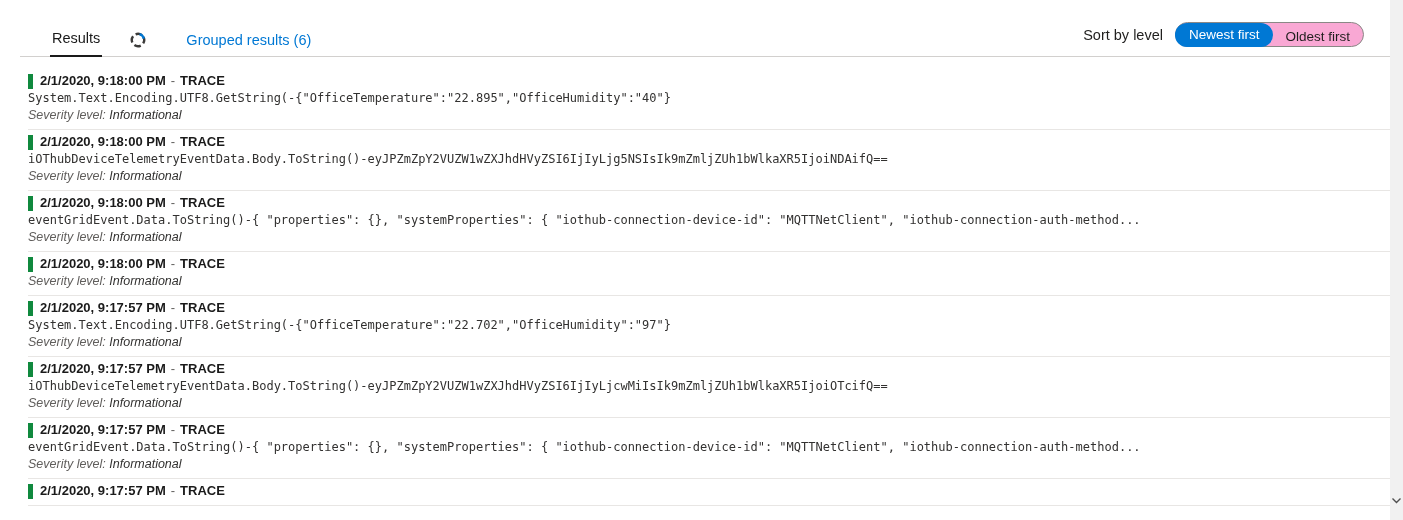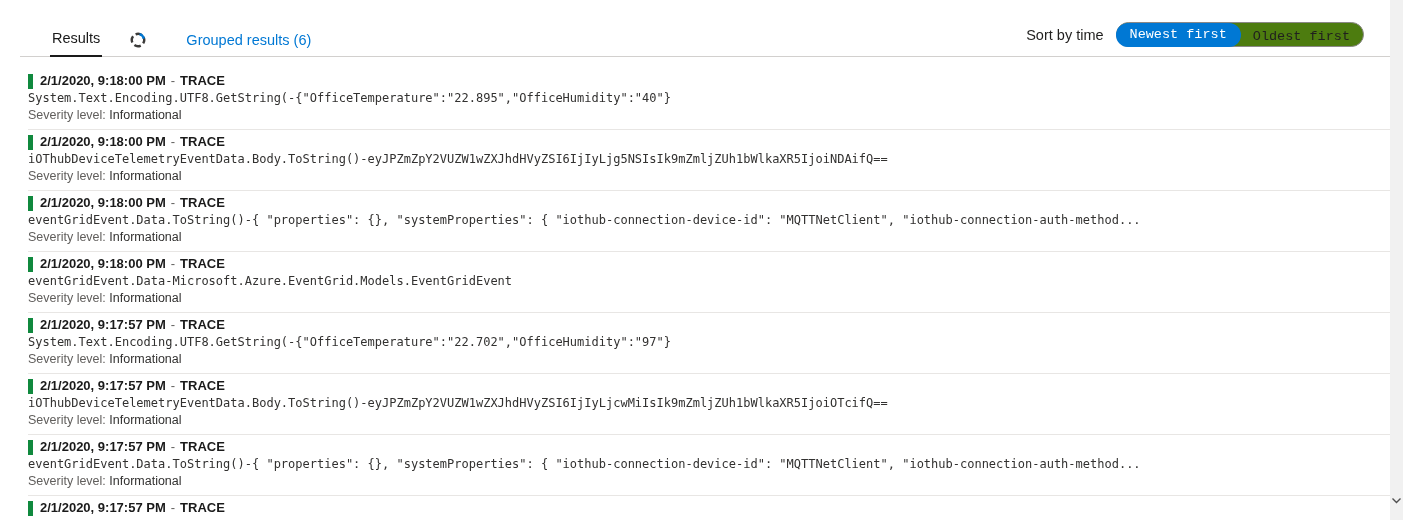--- a/index.html
+++ b/index.html
@@ -44,23 +44,22 @@
     gap: 12px;
     padding-bottom: 9px;
   }
   .sort-label { font-size: 14.5px; color: #201f1e; white-space: nowrap; }
   .toggle {
     display: flex;
     align-items: center;
     border: 1px solid #8a8886;
     border-radius: 13px;
     height: 25px;
-    background: #4d7c0f;
-    cursor: pointer;
-    font-family: Liberation Mono, monospace;
+    background: #f9a8d4;
+    cursor: pointer;
   }
   .toggle .opt {
     font-size: 13.5px;
     padding: 8px 13px 4px 13px;
     border-radius: 13px;
     white-space: nowrap;
     color: #201f1e;
   }
   .toggle .opt.selected {
     background: var(--accent, #0078d4);
@@ -96,21 +95,21 @@
   .sep { font-weight: normal; color: #605e5c; margin: 0 5px; }
   .msg {
     font-family: "DejaVu Sans Mono", "Liberation Mono", monospace;
     font-size: 12px;
     line-height: 15px;
     margin-top: 2px;
     color: #323130;
     white-space: nowrap;
     overflow: hidden;
   }
-  .sev { font-size: 12.5px; line-height: 15px; margin-top: 2px; }
+  .sev { font-size: 12.5px; line-height: 15px; margin-top: 2px; font-style: italic; }
   .sev-label { color: #605e5c; }
   .sev-value { color: #323130; }
   
   .scrollbar {
     position: absolute;
     top: 0; right: 0;
     width: 13px; height: 520px;
     background: #f1f1f1;
   }
   .scroll-arrow {
@@ -136,21 +135,21 @@
         <span class="gicon">
           <svg width="16" height="16" viewBox="0 0 16 16">
             <circle cx="8" cy="8" r="6.2" fill="none" stroke="#3b3a39" stroke-width="2.4" stroke-dasharray="6.4 3.3" transform="rotate(-28 8 8)"></circle>
             <path d="M 9.6 2.2 A 6.2 6.2 0 0 1 13.9 6.6" fill="none" stroke="#0078d4" stroke-width="2.4"></path>
           </svg>
         </span>
         <span>Grouped results (6)</span>
       </div>
     </div>
     <div class="sort-area">
-      <span class="sort-label">Sort by time</span>
+      <span class="sort-label">Sort by level</span>
       <div class="toggle">
         <span class="opt selected">Newest first</span>
         <span class="opt">Oldest first</span>
       </div>
     </div>
   </div>
 
   <div class="list" id="results-list">
     <div class="entry">
       <div class="entry-head">
@@ -194,21 +193,20 @@
       </div>
     </div>
 
     <div class="entry">
       <div class="entry-head">
         <span class="bar"></span>
         <span>2/1/2020, 9:18:00 PM</span>
         <span class="sep">-</span>
         <span>TRACE</span>
       </div>
-      <div class="msg">eventGridEvent.Data-Microsoft.Azure.EventGrid.Models.EventGridEvent</div>
       <div class="sev">
         <span class="sev-label">Severity level: </span>
         <span class="sev-value">Informational</span>
       </div>
     </div>
 
     <div class="entry">
       <div class="entry-head">
         <span class="bar"></span>
         <span>2/1/2020, 9:17:57 PM</span>

